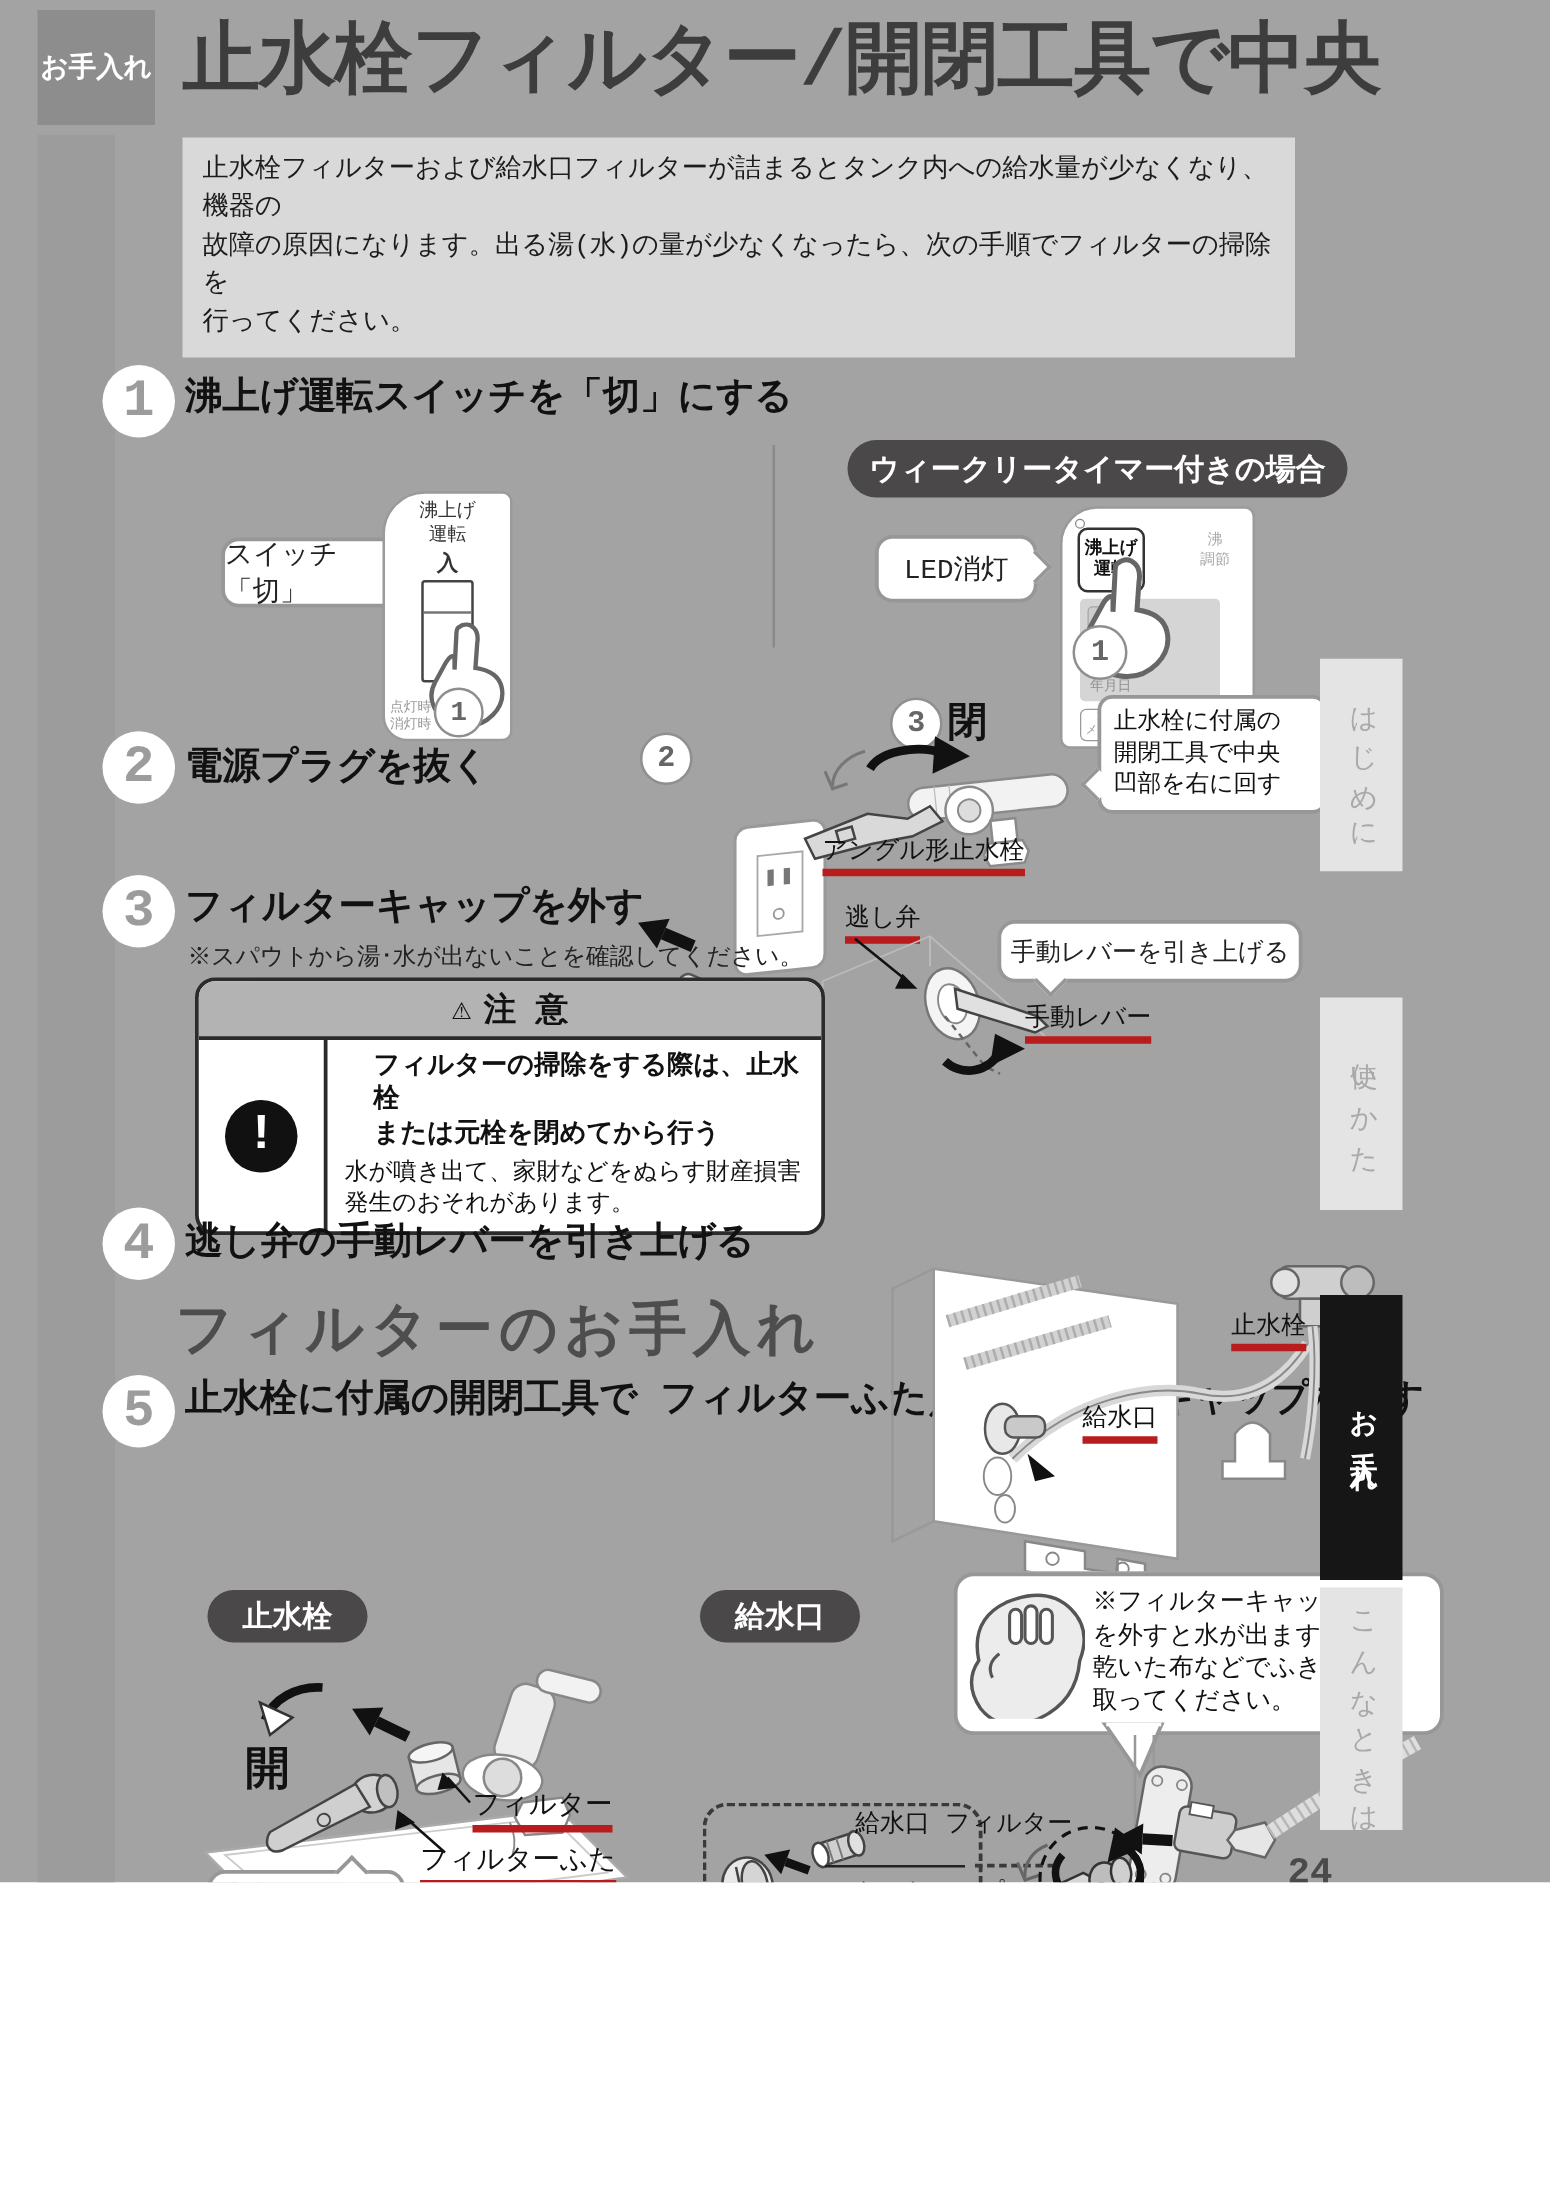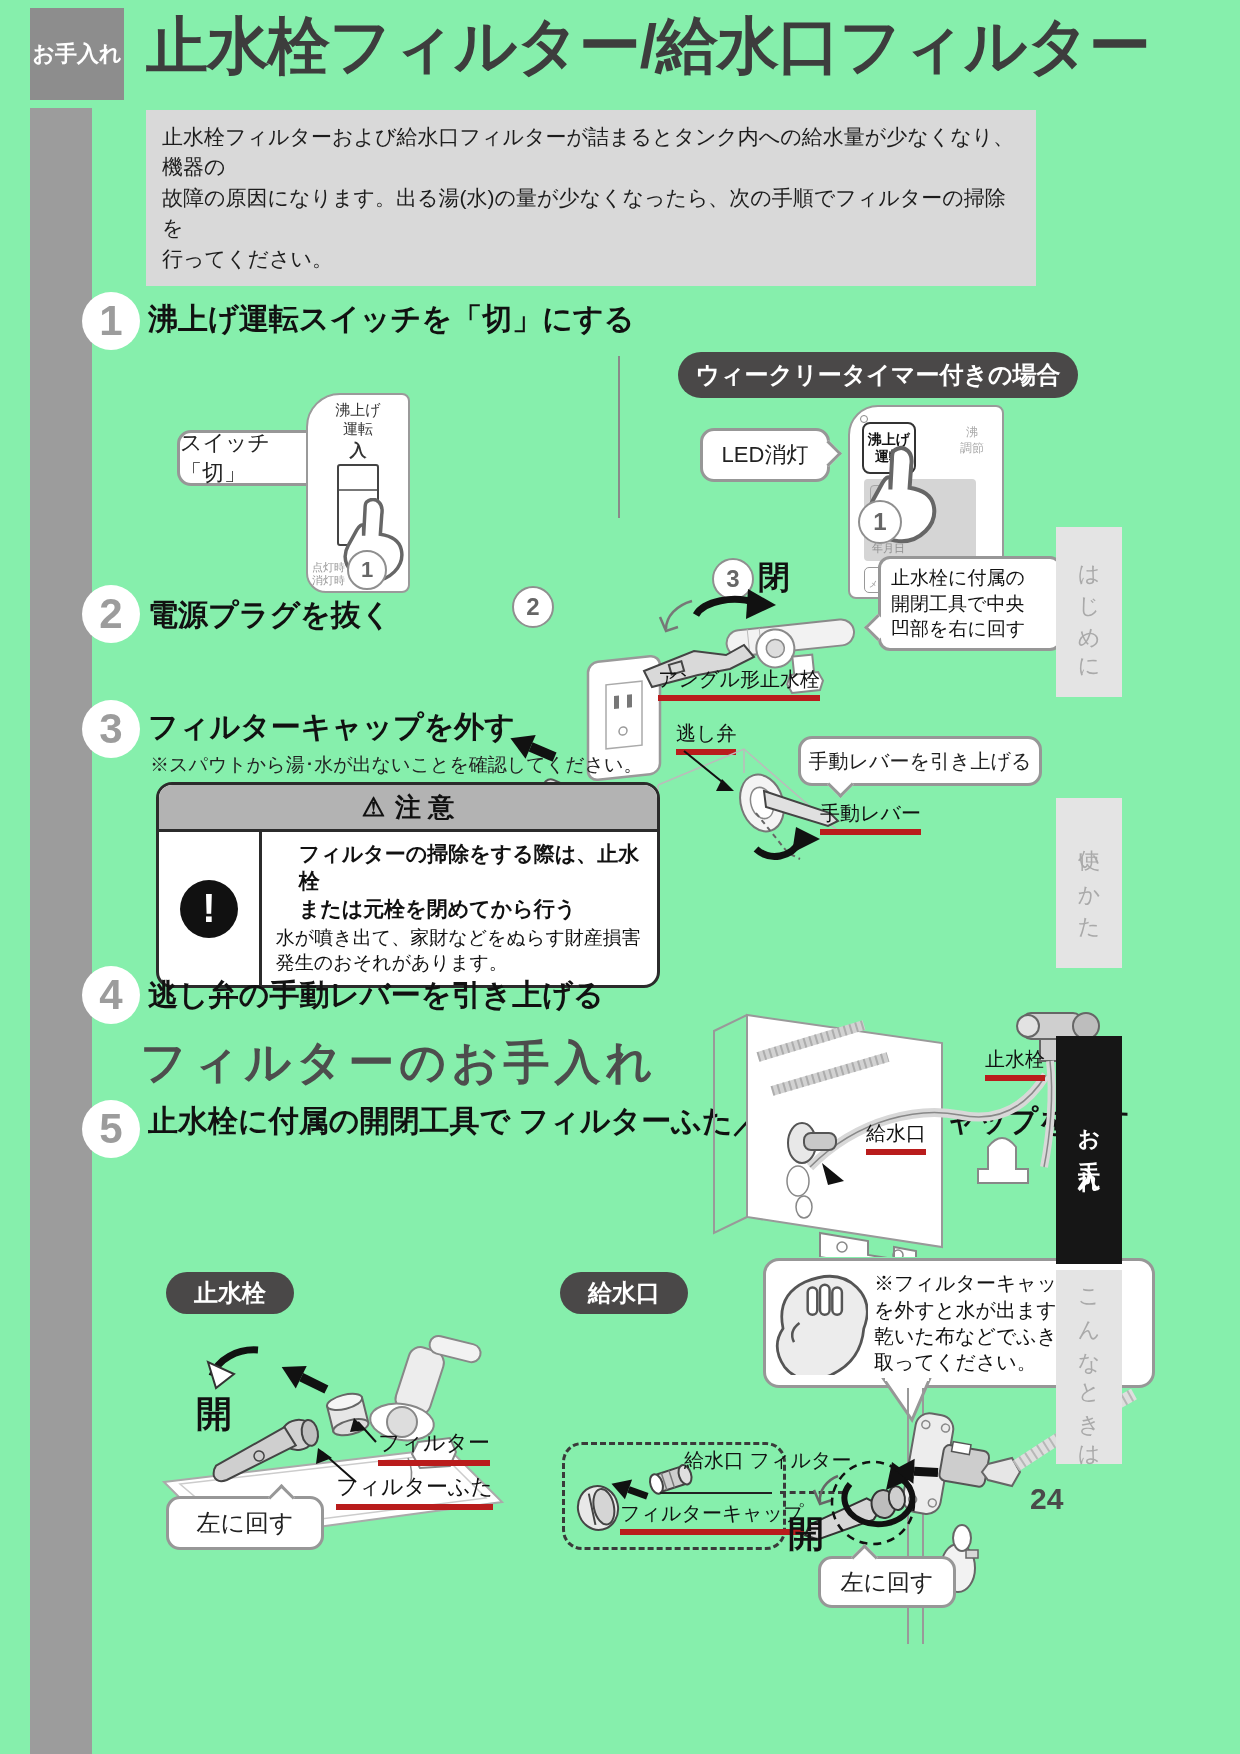--- a/index.html
+++ b/index.html
@@ -1,17 +1,17 @@
 <!DOCTYPE html>
 <html><head>
 <meta charset="utf-8">
 <style>
   html,body{margin:0;padding:0;background:#fff;}
-  #canvas{position:relative;width:1240px;height:1754px;background:#86efac;overflow:hidden;
-          font-family:Liberation Sans, sans-serif;color:#111;}
+  #canvas{position:relative;width:1240px;height:1506px;background:#a3a3a3;overflow:hidden;
+          font-family:Liberation Mono, monospace;color:#111;}
   .abs{position:absolute;}
   .ml{white-space:pre-line;}
   
   .band{left:30px;top:108px;width:62px;height:1646px;background:#9c9c9c;}
   .cat-tab{left:30px;top:8px;width:94px;height:92px;background:#8d8d8d;color:#fff;
            font-weight:bold;font-size:22px;display:flex;align-items:center;justify-content:center;}
   .main-title{left:146px;top:4px;font-size:62px;font-weight:bold;color:#3d3d3d;letter-spacing:-1px;white-space:nowrap;}
   .intro{left:146px;top:110px;width:858px;background:#d9d9d9;padding:12px 16px;
          font-size:21px;line-height:1.45;color:#1c1c1c;}
   .h1{font-size:46px;font-weight:bold;color:#4d4d4d;letter-spacing:5px;white-space:nowrap;}
@@ -87,21 +87,21 @@
   .pagenum{left:1030px;top:1482px;font-size:30px;font-weight:bold;color:#4a4a4a;}
 </style>
 </head>
 <body>
 
 <div id="canvas">
 
   <div class="abs band"></div>
   <div class="abs cat-tab">お手入れ</div>
 
-  <div class="abs main-title">止水栓フィルター/給水口フィルター</div>
+  <div class="abs main-title">止水栓フィルター/開閉工具で中央</div>
   <div class="abs intro ml">止水栓フィルターおよび給水口フィルターが詰まるとタンク内への給水量が少なくなり、機器の
 故障の原因になります。出る湯(水)の量が少なくなったら、次の手順でフィルターの掃除を
 行ってください。</div>
 
 
   <div class="abs step-circle" style="left:82px;top:292px;">1</div>
   <div class="abs step-title" style="left:148px;top:300px;">沸上げ運転スイッチを「切」にする</div>
 
   <div class="abs pill case" style="left:678px;top:352px;width:400px;">ウィークリータイマー付きの場合</div>
   <div class="abs divider-v" style="left:618px;top:356px;height:162px;"></div>

